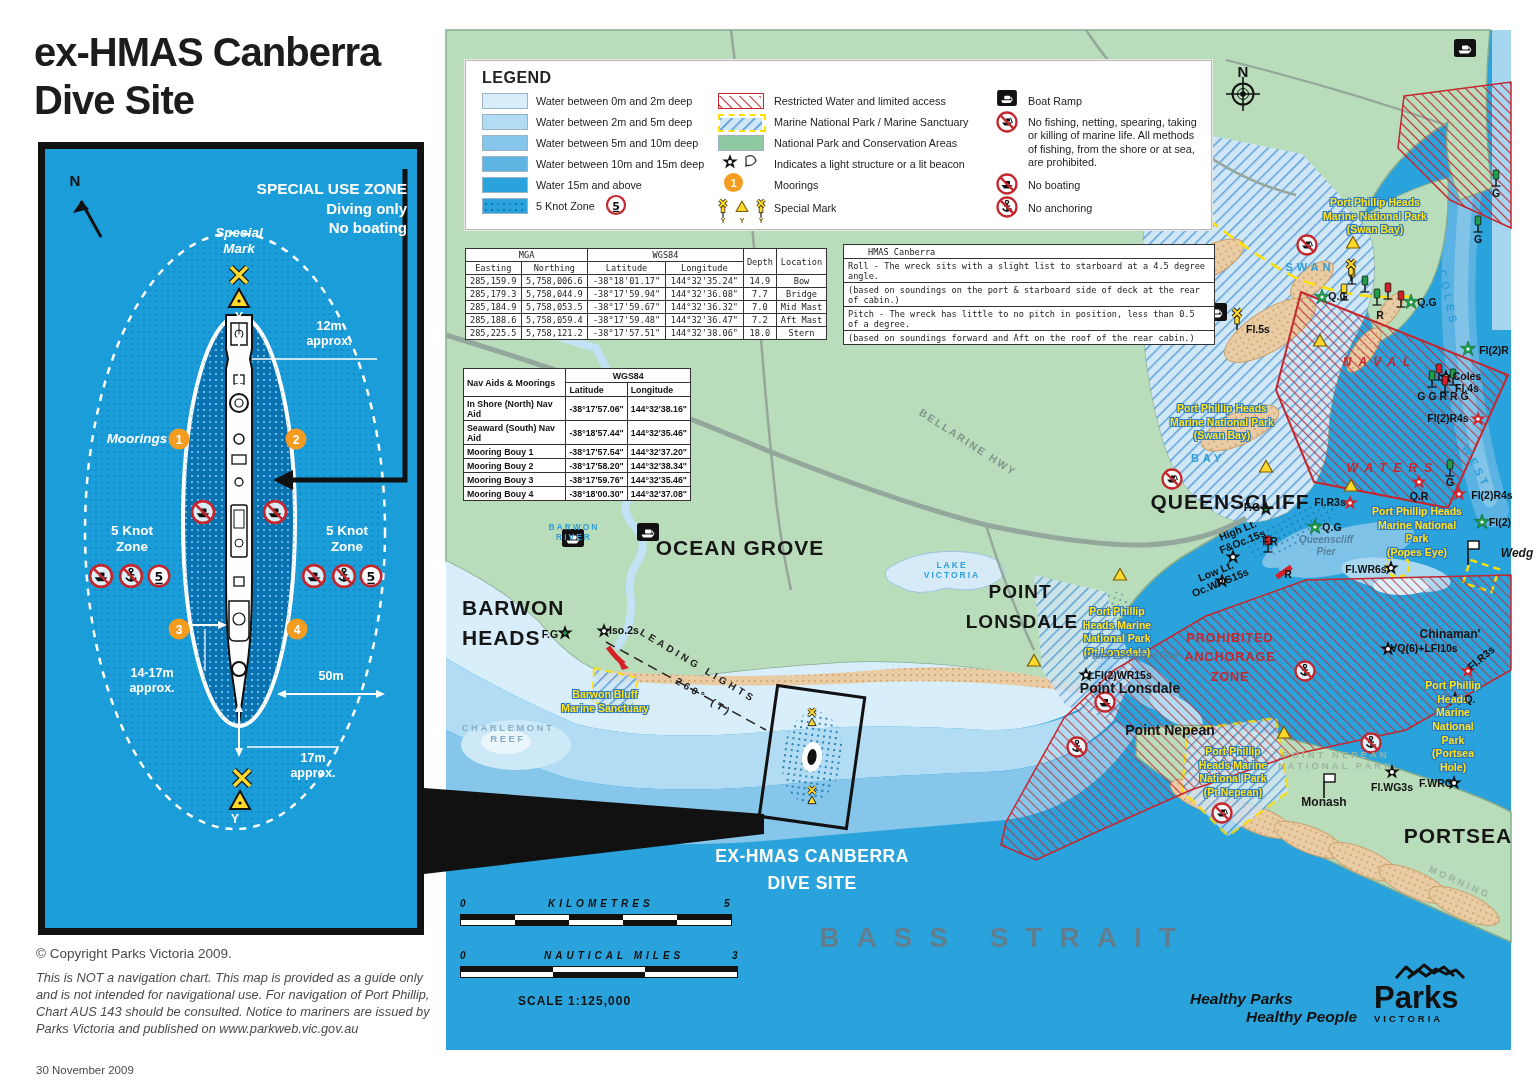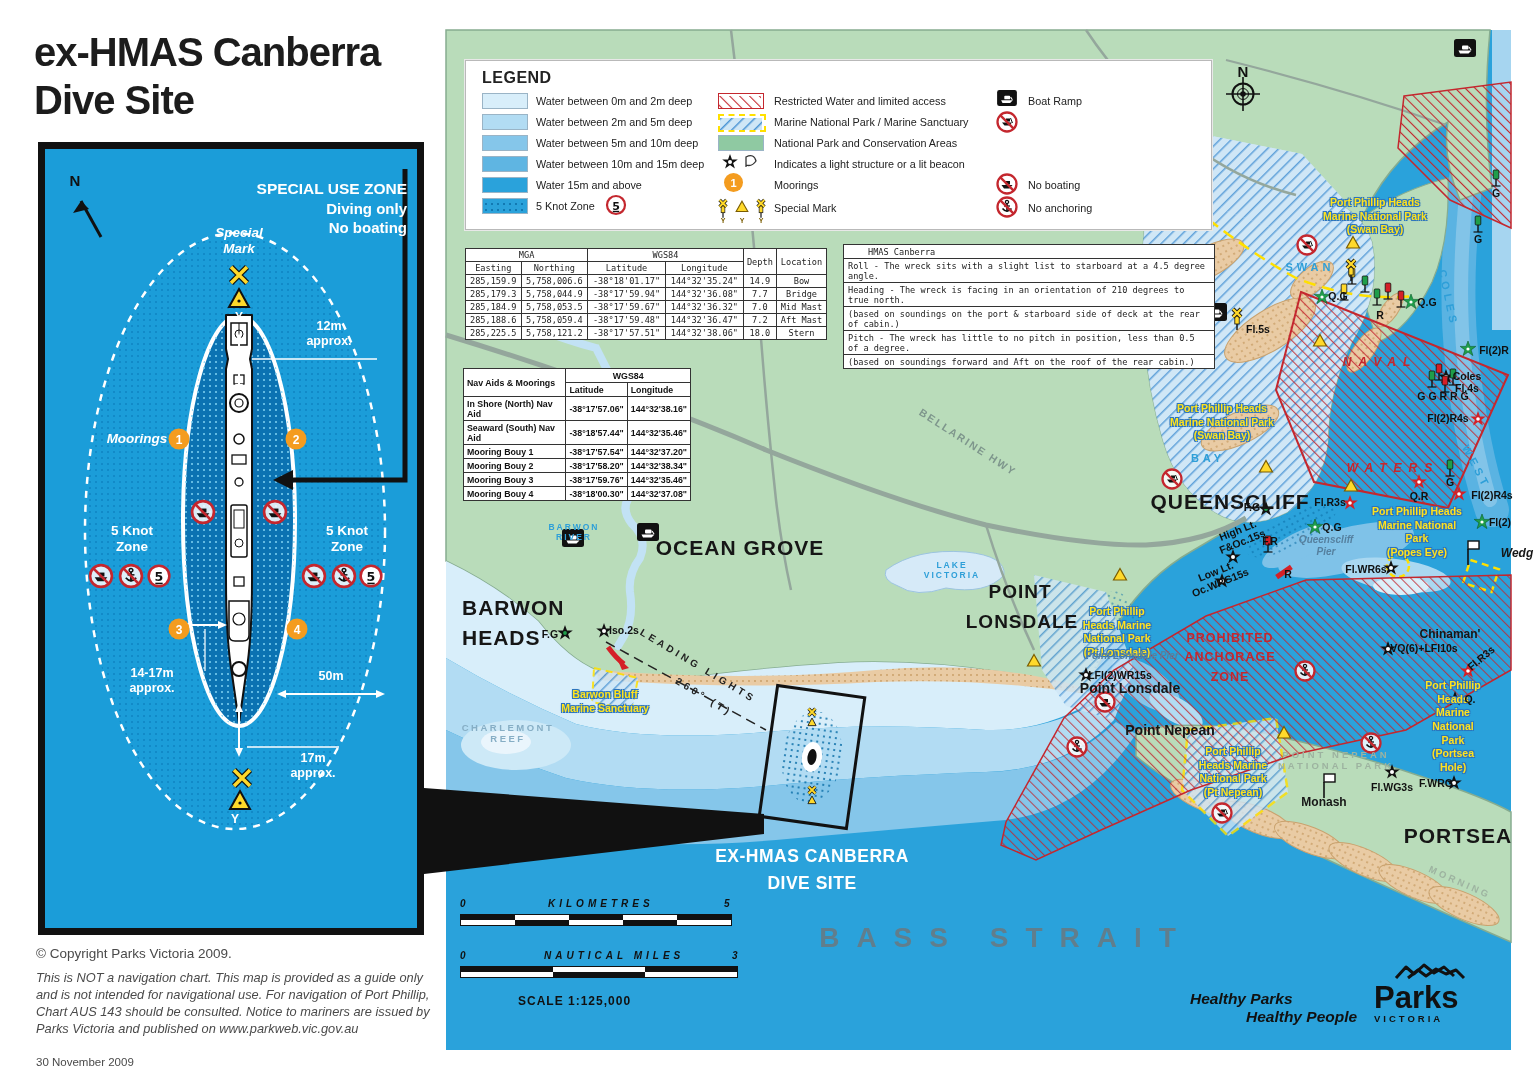--- a/index.html
+++ b/index.html
@@ -7,21 +7,21 @@
   
   #title{position:absolute;left:34px;top:28px;font-size:40px;font-weight:bold;color:#1c1c1c;line-height:1.2;letter-spacing:-1px;}
   #inset{position:absolute;left:38px;top:142px;width:386px;height:793px;background:#1B9DD9;border:7px solid #111;box-sizing:border-box;}
   #inset svg{position:absolute;left:0;top:0;}
   .il{position:absolute;color:#fff;font-weight:bold;white-space:pre-line;transform:translate(-50%,-50%);text-align:center;line-height:1.2;}
   .il.it{font-style:italic;}
   .num{position:absolute;width:21px;height:21px;border-radius:50%;background:#F49C1F;color:#fff;font-weight:bold;font-size:12px;display:flex;align-items:center;justify-content:center;transform:translate(-50%,-50%);}
   #footer{position:absolute;left:36px;top:946px;width:396px;color:#4a4a4a;}
   #copyright{font-size:13.5px;color:#4a4a4a;}
   #disclaimer{margin-top:9px;font-size:12.8px;font-style:italic;line-height:1.32;color:#4a4a4a;}
-  #mapdate{margin-top:18px;font-size:11.5px;color:#4a4a4a;}
+  #mapdate{margin-top:26px;font-size:11.5px;color:#4a4a4a;}
   
   #map{position:absolute;left:446px;top:30px;width:1065px;height:1020px;}
   #map > svg{position:absolute;left:0;top:0;overflow:visible;}
   #labels{position:absolute;left:0;top:0;width:1065px;height:1020px;pointer-events:none;}
   .ml{position:absolute;white-space:pre-line;line-height:1.18;text-align:center;transform-origin:center;}
   .city{font-weight:bold;font-size:21px;color:#161616;letter-spacing:1px;}
   .city2{font-weight:bold;font-size:19px;color:#161616;letter-spacing:1px;}
   .place{font-weight:bold;font-size:14px;color:#161616;}
   .place-sm{font-weight:bold;font-size:12px;color:#161616;}
   .wb{color:#2E9FD8;font-weight:bold;font-size:11px;letter-spacing:4px;}
@@ -605,20 +605,21 @@
       <svg style="position:absolute;left:528px;top:50px" width="26" height="22">
           <use href="#sym-no-fish" transform="translate(13,11)"></use>
         </svg>
       <svg style="position:absolute;left:528px;top:112px" width="26" height="22">
           <use href="#sym-no-boat" transform="translate(13,11)"></use>
         </svg>
       <svg style="position:absolute;left:528px;top:135px" width="26" height="22">
           <use href="#sym-no-anchor" transform="translate(13,11)"></use>
         </svg>
       <div class="lrow" style="left:562px;top:34px">Boat Ramp</div>
+      <div class="lrow" style="left:562px;top:55px;width:178px;line-height:1.25">No fishing, netting, spearing, taking or killing of marine life. All methods of fishing, from the shore or at sea, are prohibited.</div>
       <div class="lrow" style="left:562px;top:118px">No boating</div>
       <div class="lrow" style="left:562px;top:141px">No anchoring</div>
     </div>
 
     <table id="t-wreck">
       <thead>
         <tr>
           <th colspan="2">MGA</th>
           <th colspan="2">WGS84</th>
           <th rowspan="2">Depth</th>
@@ -677,23 +678,20 @@
 
     <table id="t-hmas">
       <thead>
           <tr>
             <th style="padding-left:24px">HMAS Canberra</th>
           </tr>
         </thead>
       <tbody>
           <tr>
             <td>Roll - The wreck sits with a slight list to starboard at a 4.5 degree angle.</td>
-          </tr>
-          <tr>
-            <td>Heading - The wreck is facing in an orientation of 210 degrees to true north.</td>
           </tr>
           <tr>
             <td>(based on soundings on the port &amp; starboard side of deck at the rear of cabin.)</td>
           </tr>
           <tr>
             <td>Pitch - The wreck has little to no pitch in position, less than 0.5 of a degree.</td>
           </tr>
           <tr>
             <td>(based on soundings forward and Aft on the roof of the rear cabin.)</td>
           </tr>

